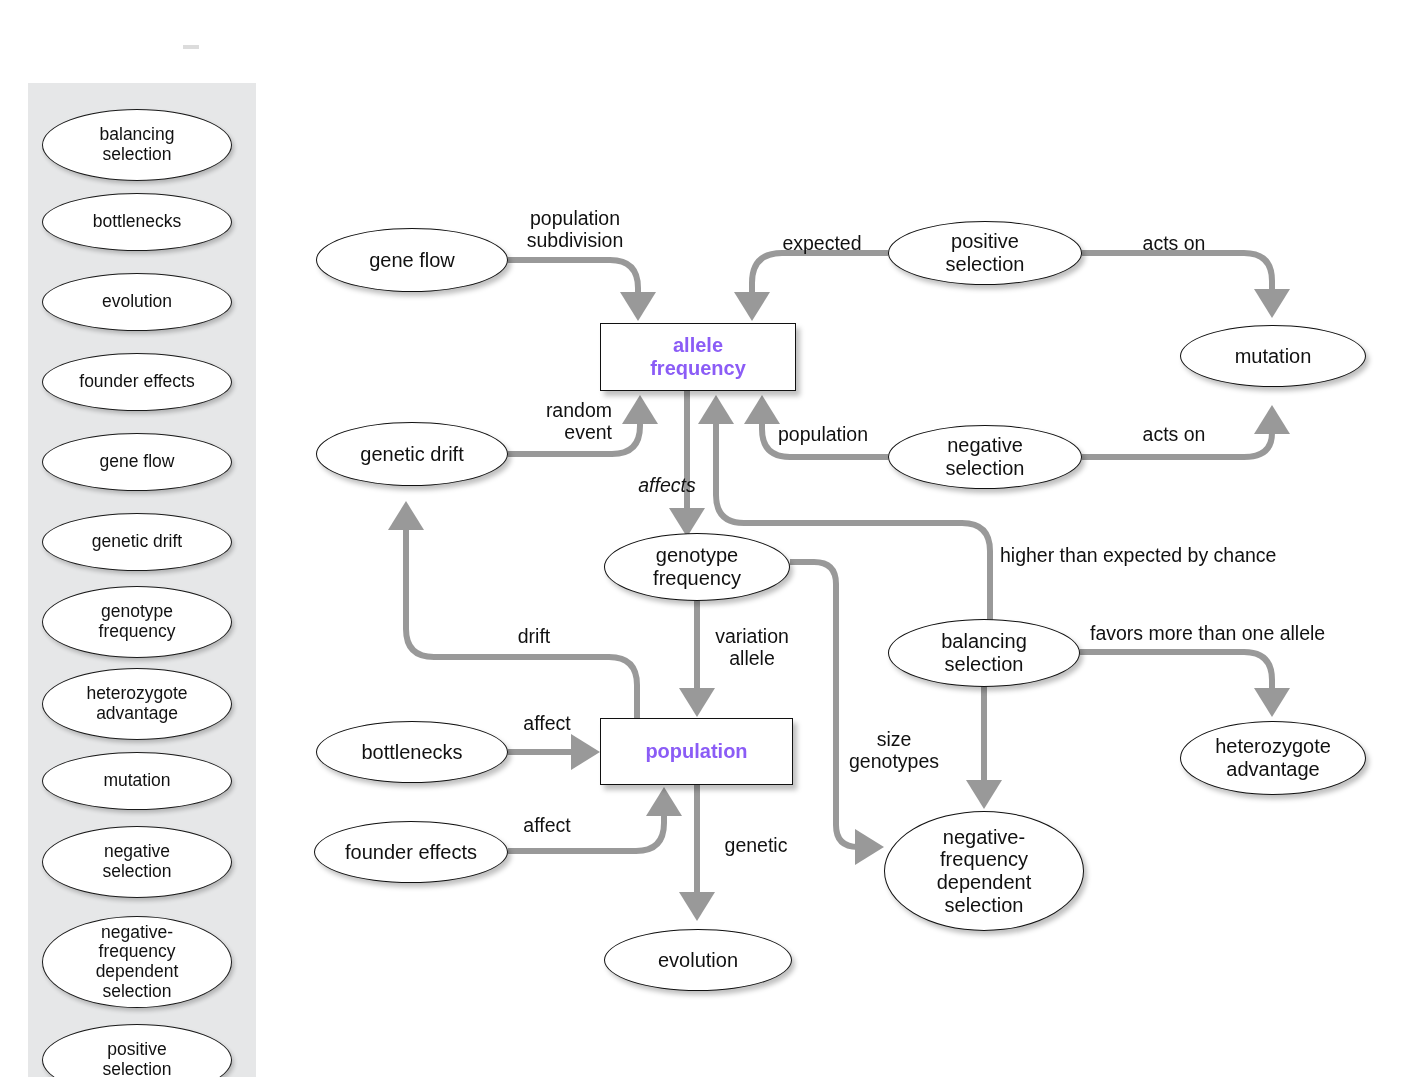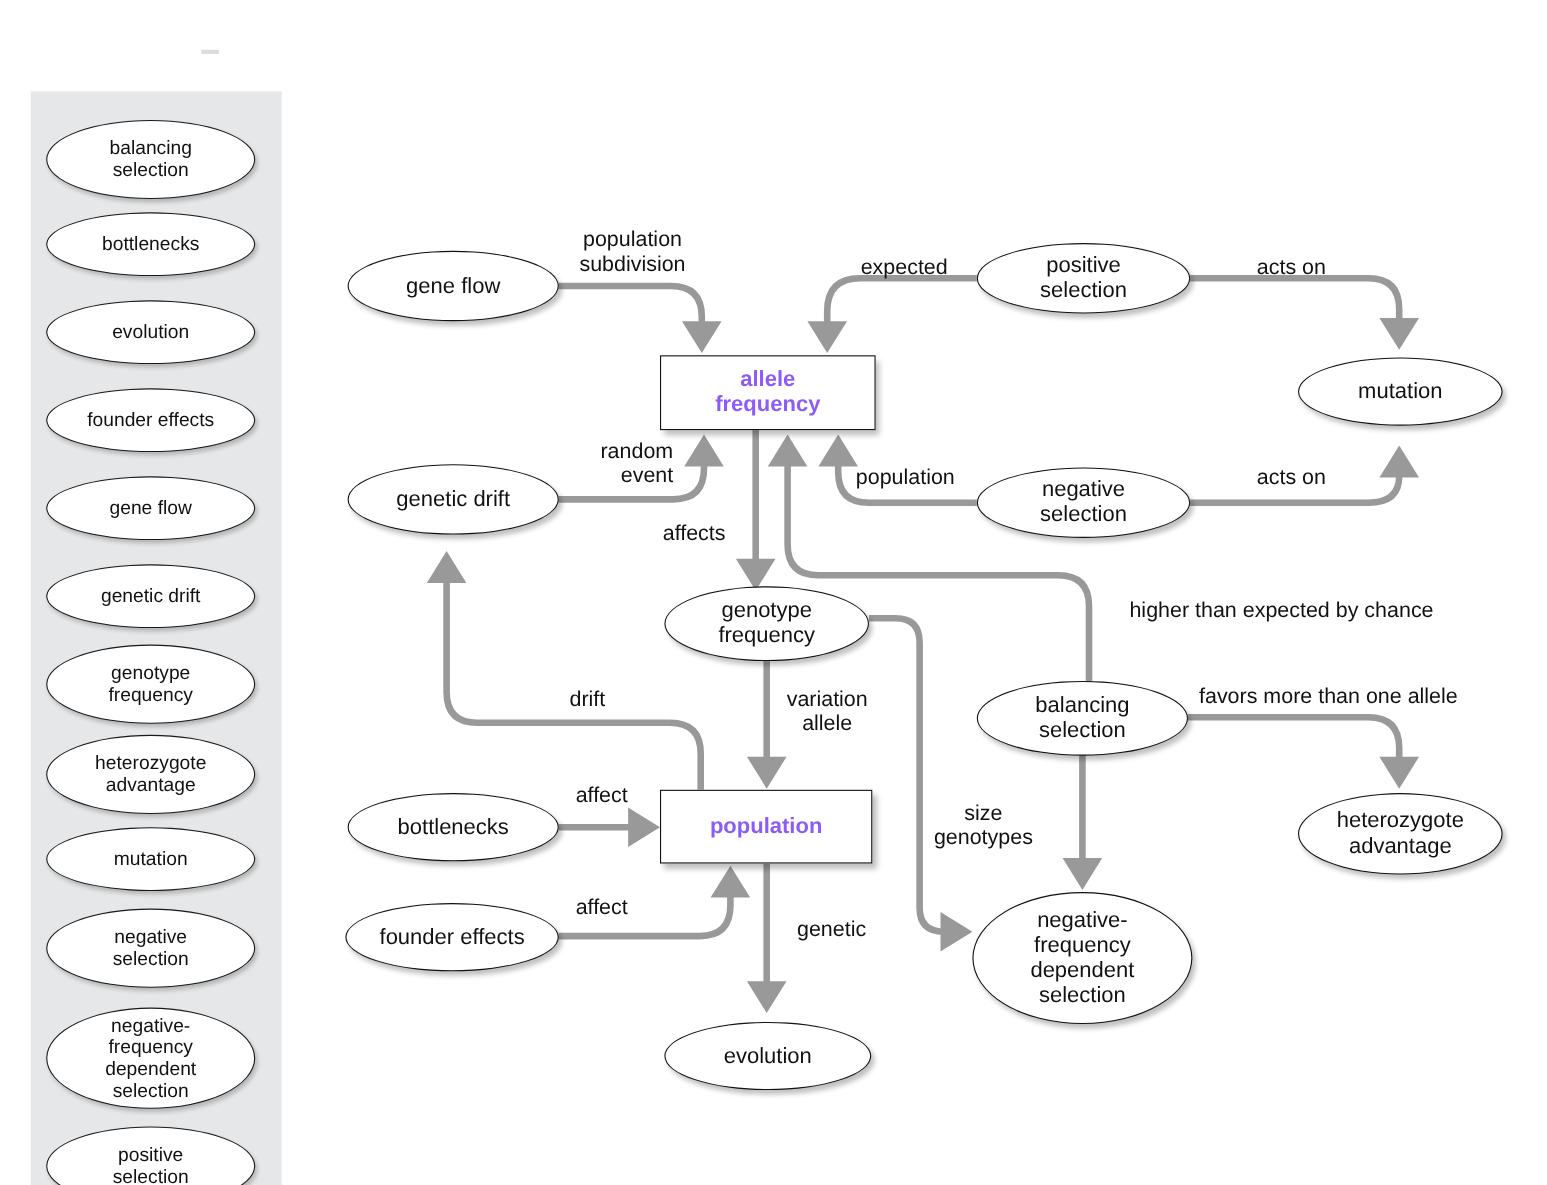--- a/index.html
+++ b/index.html
@@ -289,23 +289,23 @@
 
   <div class="elabel" style="left:1126px; top:188px; width:96px;">acts on</div>
 
   <div class="elabel" style="left:508px; top:355px; width:104px;text-align:right;">random
 event</div>
 
   <div class="elabel" style="left:768px; top:379px; width:110px;">population</div>
 
   <div class="elabel" style="left:1126px; top:379px; width:96px;">acts on</div>
 
-  <div class="elabel" style="left:588px; top:430px; width:86px;">affects</div>
-
-  <div class="elabel left" style="left:1000px; top:500px; width:330px;text-align:center;">higher than expected by chance</div>
+  <div class="elabel" style="left:624px; top:430px; width:86px;font-style:italic;">affects</div>
+
+  <div class="elabel left" style="left:1000px; top:500px; width:330px;">higher than expected by chance</div>
 
   <div class="elabel" style="left:492px; top:581px; width:84px;">drift</div>
 
   <div class="elabel" style="left:700px; top:581px; width:104px;">variation
 allele</div>
 
   <div class="elabel left" style="left:1090px; top:578px; width:280px;">favors more than one allele</div>
 
   <div class="elabel" style="left:506px; top:668px; width:82px;">affect</div>
 

